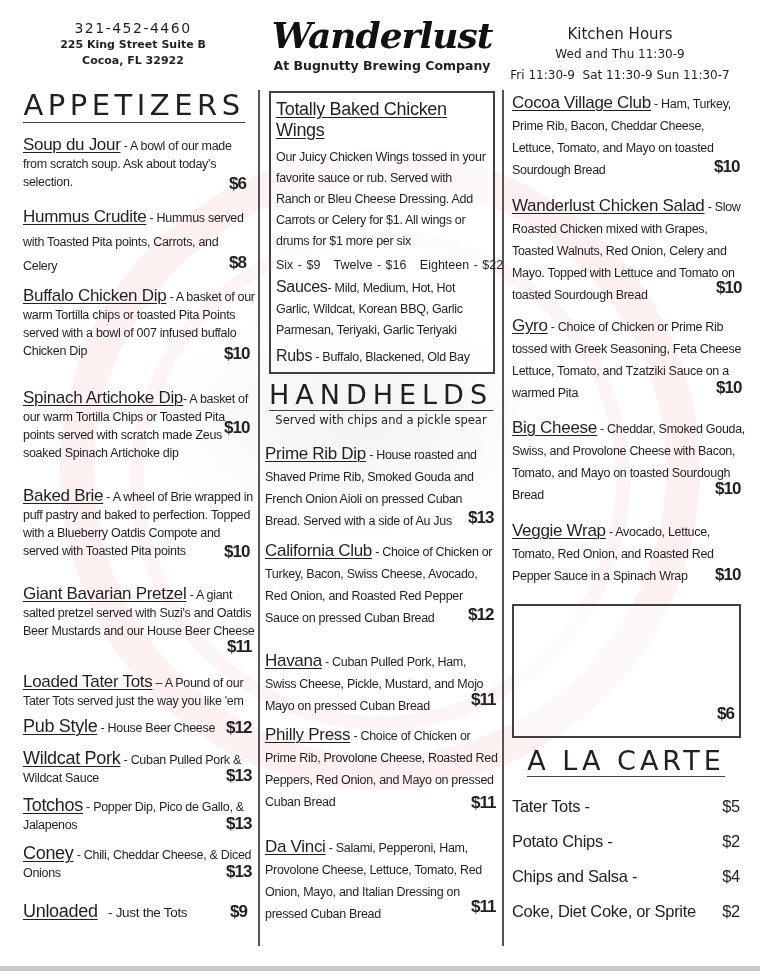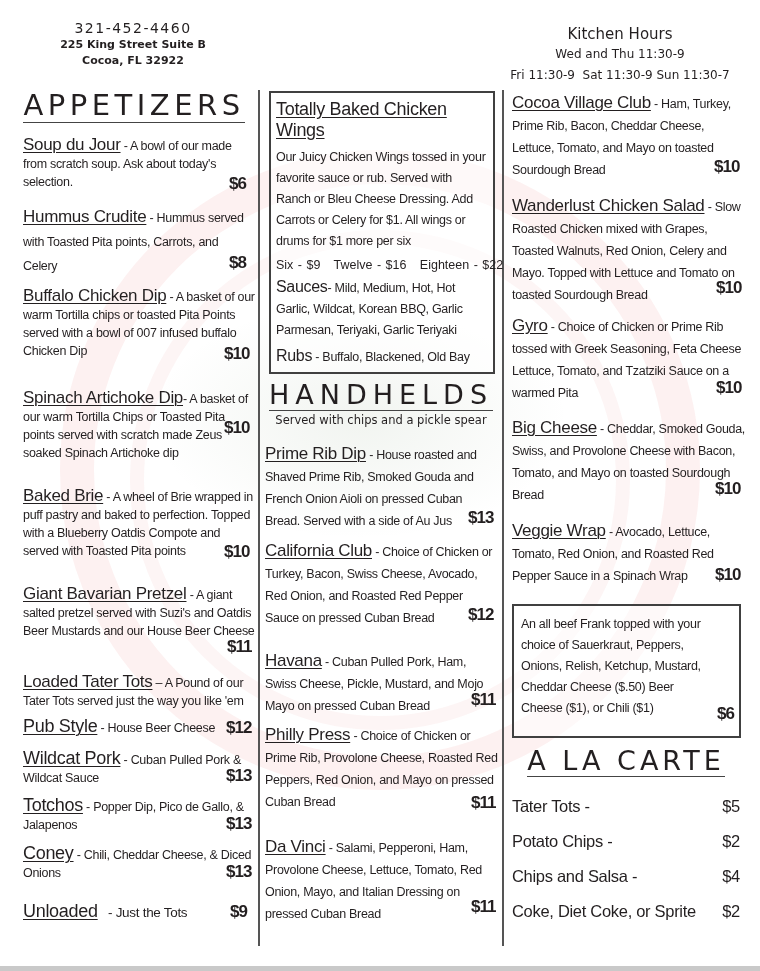--- a/index.html
+++ b/index.html
@@ -68,20 +68,24 @@
   <div class="wm wm-ring"></div>
   <div class="wm wm-ring2"></div>
   <div class="wm wm-leaf"></div>
 
   <div class="hdr-left">
     <div class="phone">321-452-4460</div>
     <div class="addr" style="margin-top:1px">225 King Street Suite B</div>
     <div class="addr">Cocoa, FL 32922</div>
   </div>
 
+  <div class="hdr-mid">
+    <div class="brand">Wanderlust</div>
+    <div class="brand-sub">At Bugnutty Brewing Company</div>
+  </div>
 
   <div class="hdr-right">
     <div class="hours-title">Kitchen Hours</div>
     <div class="hours-line">Wed and Thu 11:30-9</div>
     <div class="hours-line" style="white-space:pre">Fri 11:30-9  Sat 11:30-9 Sun 11:30-7</div>
   </div>
 
   <div class="vline" style="left:258px; top:90px; height:856px;"></div>
   <div class="vline" style="left:502px; top:90px; height:856px;"></div>
 
@@ -214,21 +218,20 @@
       <span class="name">Big Cheese</span><span class="desc"> - Cheddar, Smoked Gouda, Swiss, and Provolone Cheese with Bacon, Tomato, and Mayo on toasted Sourdough Bread</span>
     </div>
     <div class="price" style="left:715px; top:479px;">$10</div>
 
     <div class="item" style="top:520px;">
       <span class="name">Veggie Wrap</span><span class="desc">  - Avocado, Lettuce, Tomato, Red Onion, and Roasted Red Pepper Sauce in a Spinach Wrap</span>
     </div>
     <div class="price" style="left:715px; top:565px;">$10</div>
 
     <div class="box" style="left:512px; top:604px; width:229px; height:134px; padding:6px 8px 0 7px;">
-      <div style="font-size:12.5px; line-height:21px; letter-spacing:-0.3px; padding-right:30px; margin-top:2px;">An all beef Frank topped with your choice of Sauerkraut, Peppers, Onions, Relish, Ketchup, Mustard, Cheddar Cheese ($.50) Beer Cheese ($1), or Chili ($1)</div>
       <div class="price" style="left:203px; top:98px;">$6</div>
     </div>
 
     <div class="sec-title" style="position:absolute; left:510px; top:745px; width:232px; font-size:27px; letter-spacing:4px;">
       <span>A LA CARTE</span>
     </div>
 
     <div class="carte-row" style="top:797px;">
       <span>Tater Tots -</span>
       <span class="cp">$5</span>

